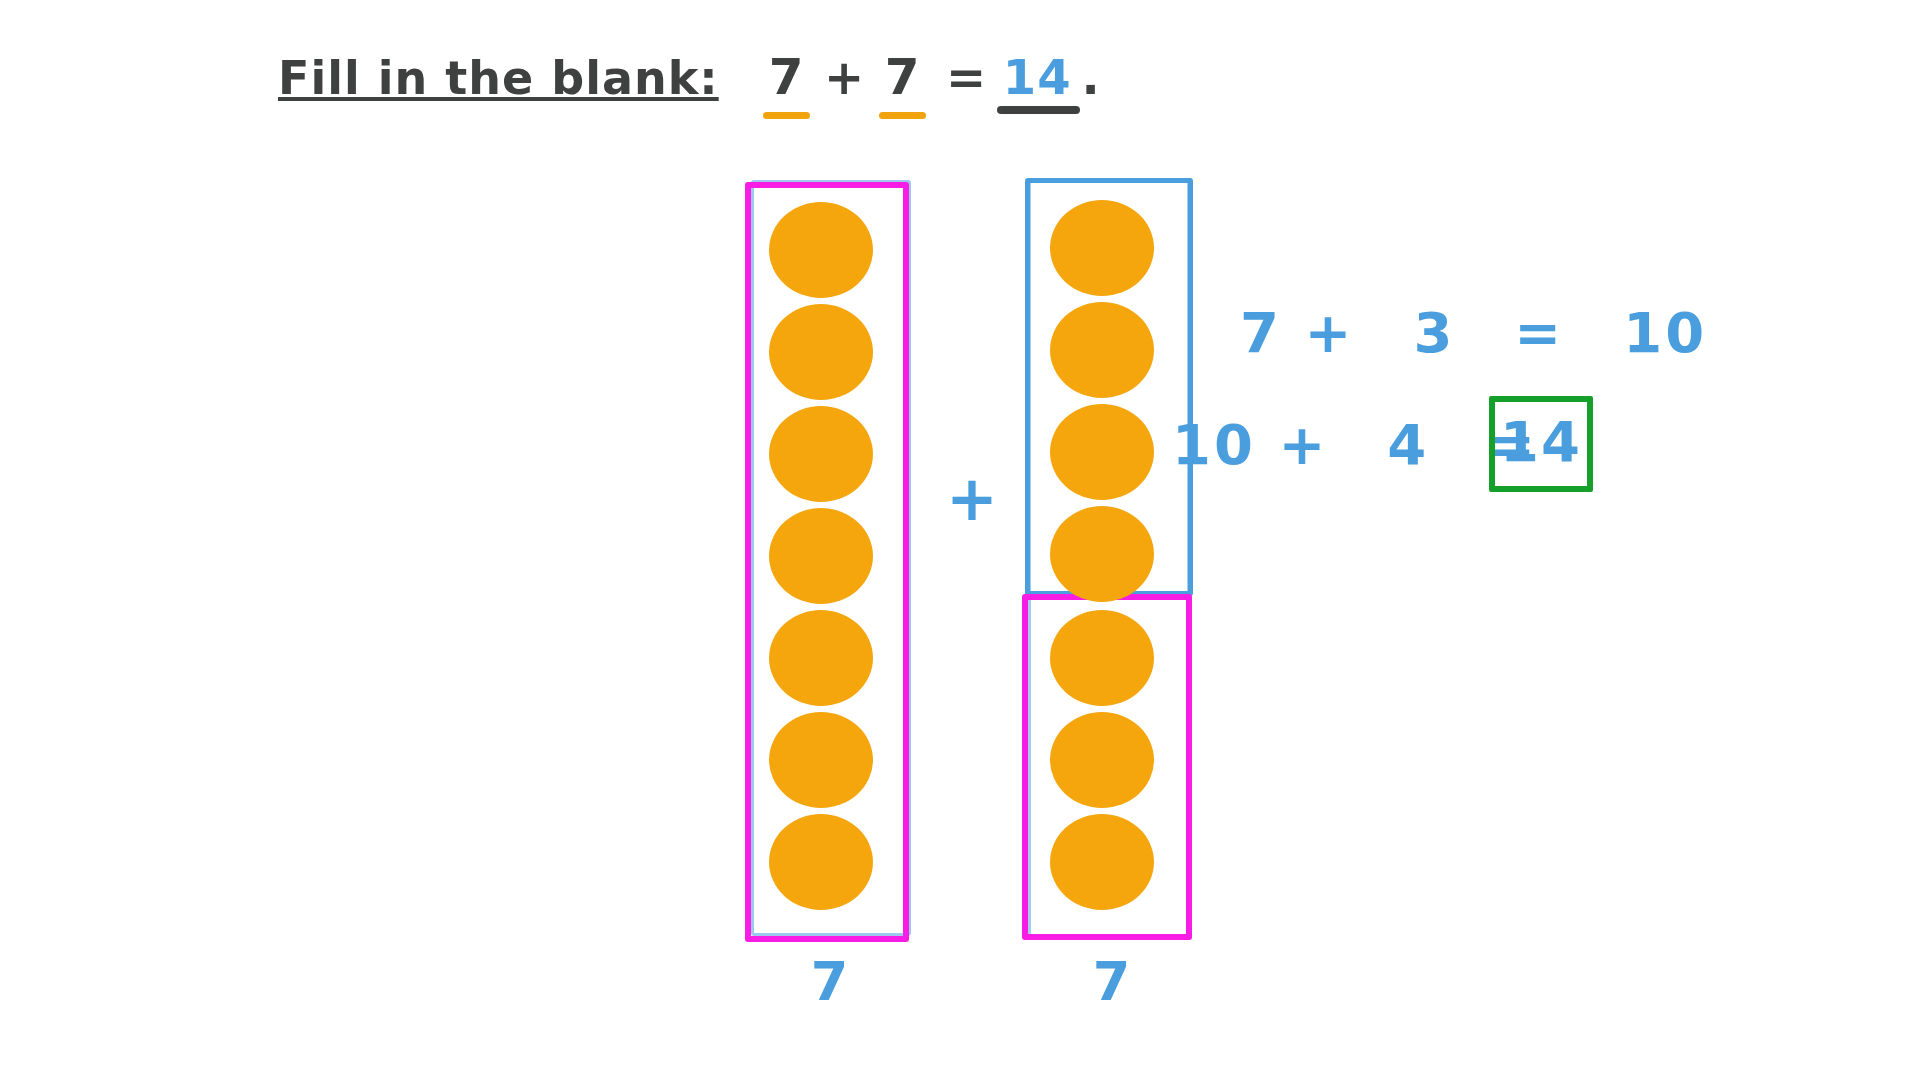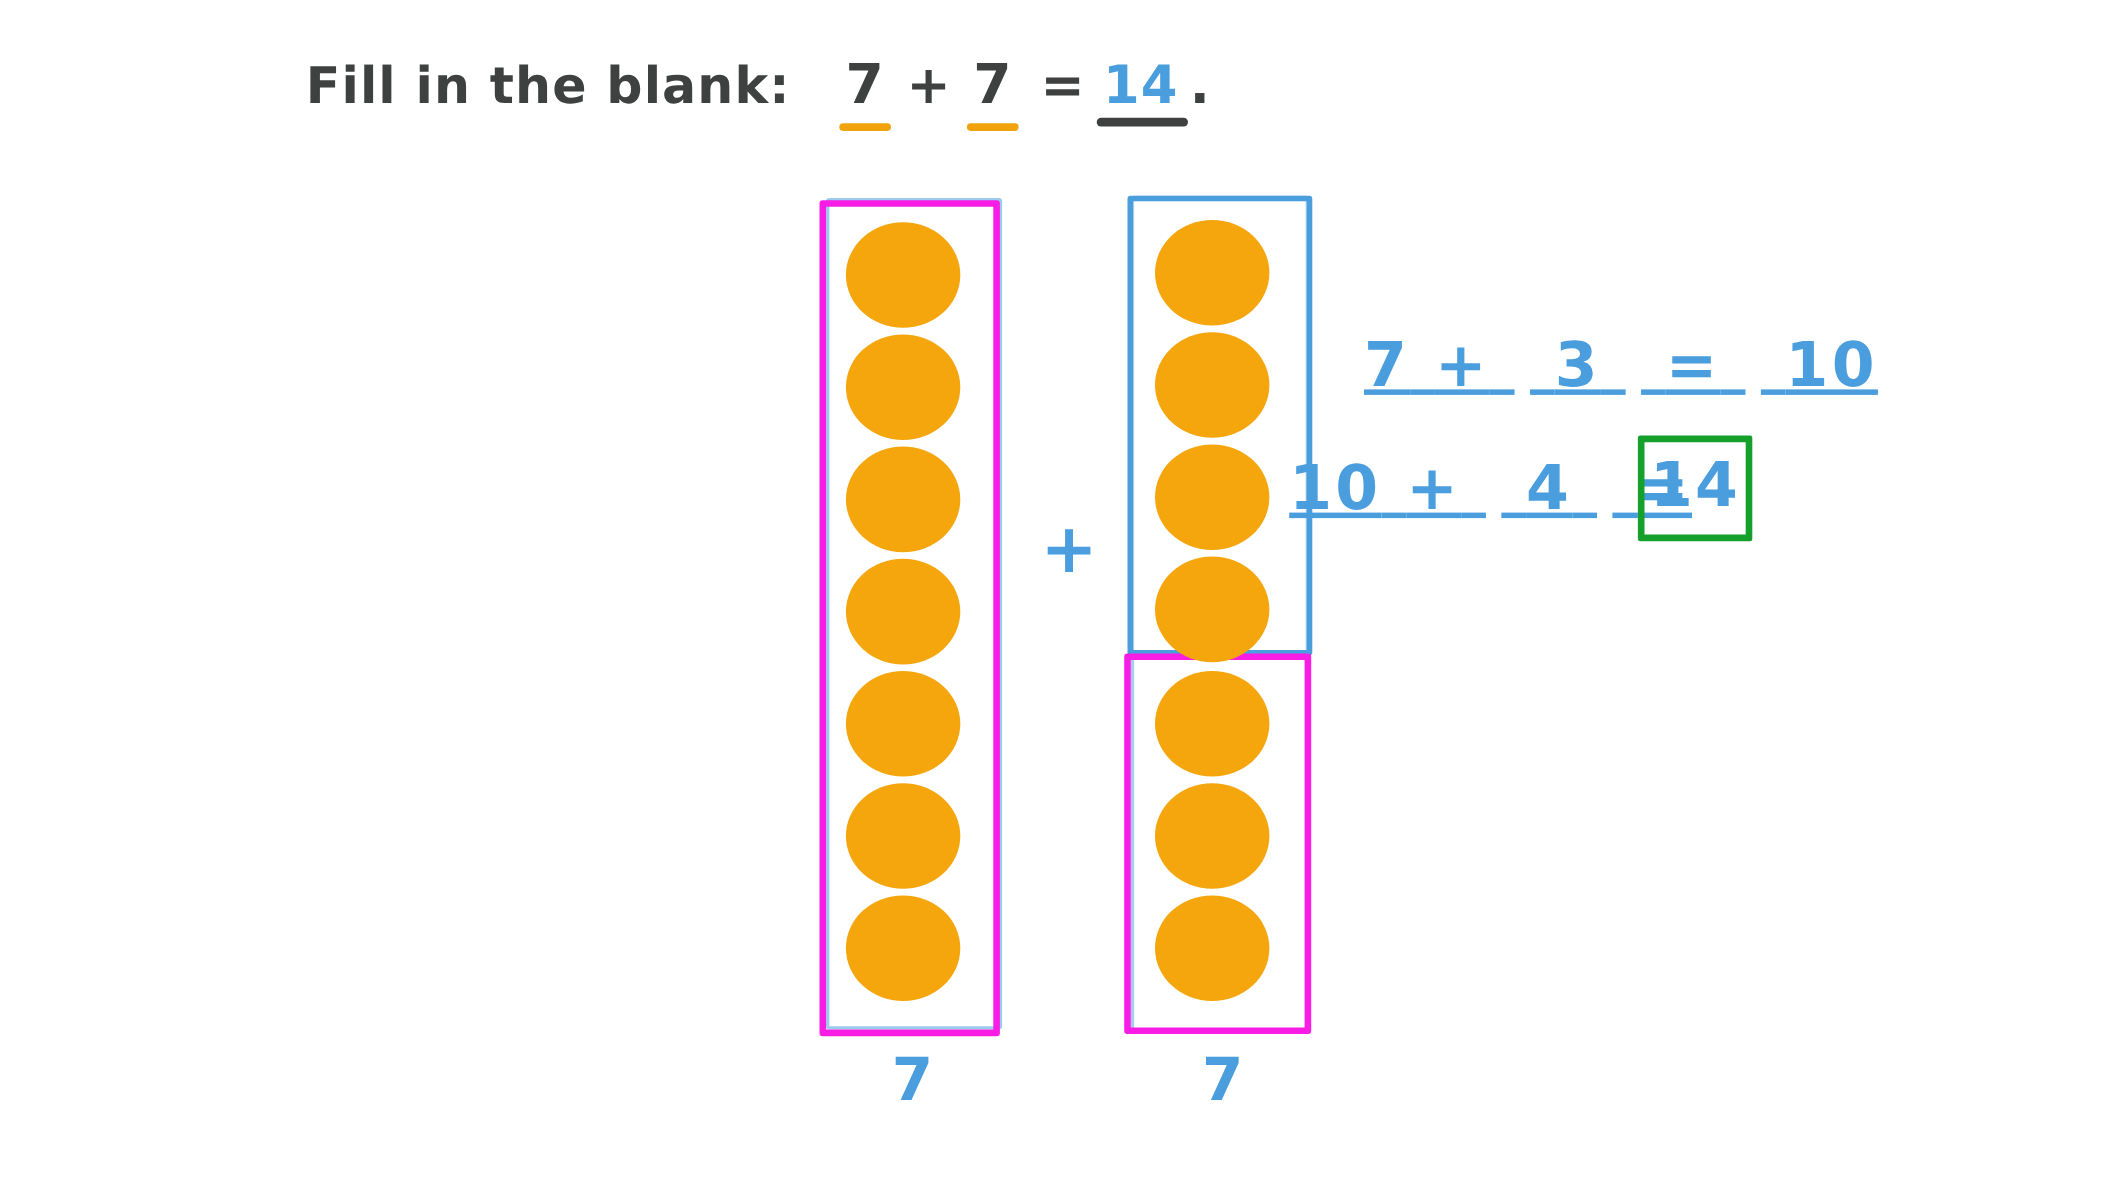--- a/index.html
+++ b/index.html
@@ -34,20 +34,21 @@
   .hand {
     font-family: "DejaVu Sans", sans-serif;
     font-weight: 600;
     letter-spacing: 0.5px;
   }
   .prompt-text {
     font-size: 46px;
     color: #3f4040;
     font-weight: 600;
     letter-spacing: 1px;
+    text-decoration: underline;
   }
   .addend-wrap {
     position: relative;
     display: inline-block;
     margin: 0 6px;
   }
   .addend {
     font-size: 50px;
     color: #3f4040;
     font-weight: 600;
@@ -148,21 +149,20 @@
   }
 
   
   .eqline {
     position: absolute;
     font-size: 56px;
     font-weight: 600;
     color: #4b9ede;
     letter-spacing: 3px;
     white-space: nowrap;
-    text-decoration: underline;
   }
   .boxed-answer {
     position: absolute;
     box-sizing: border-box;
     display: flex;
     align-items: center;
     justify-content: center;
   }
   .boxed-answer span {
     font-size: 56px;

